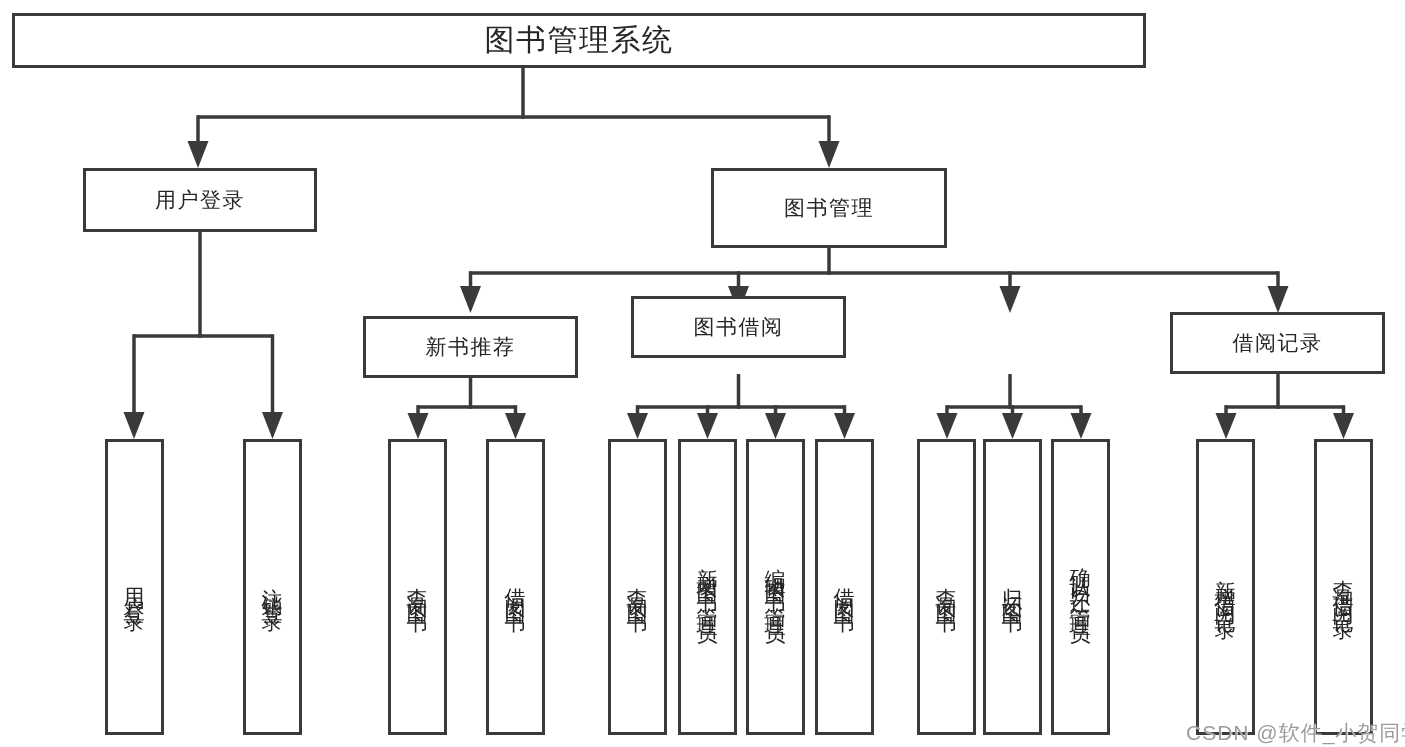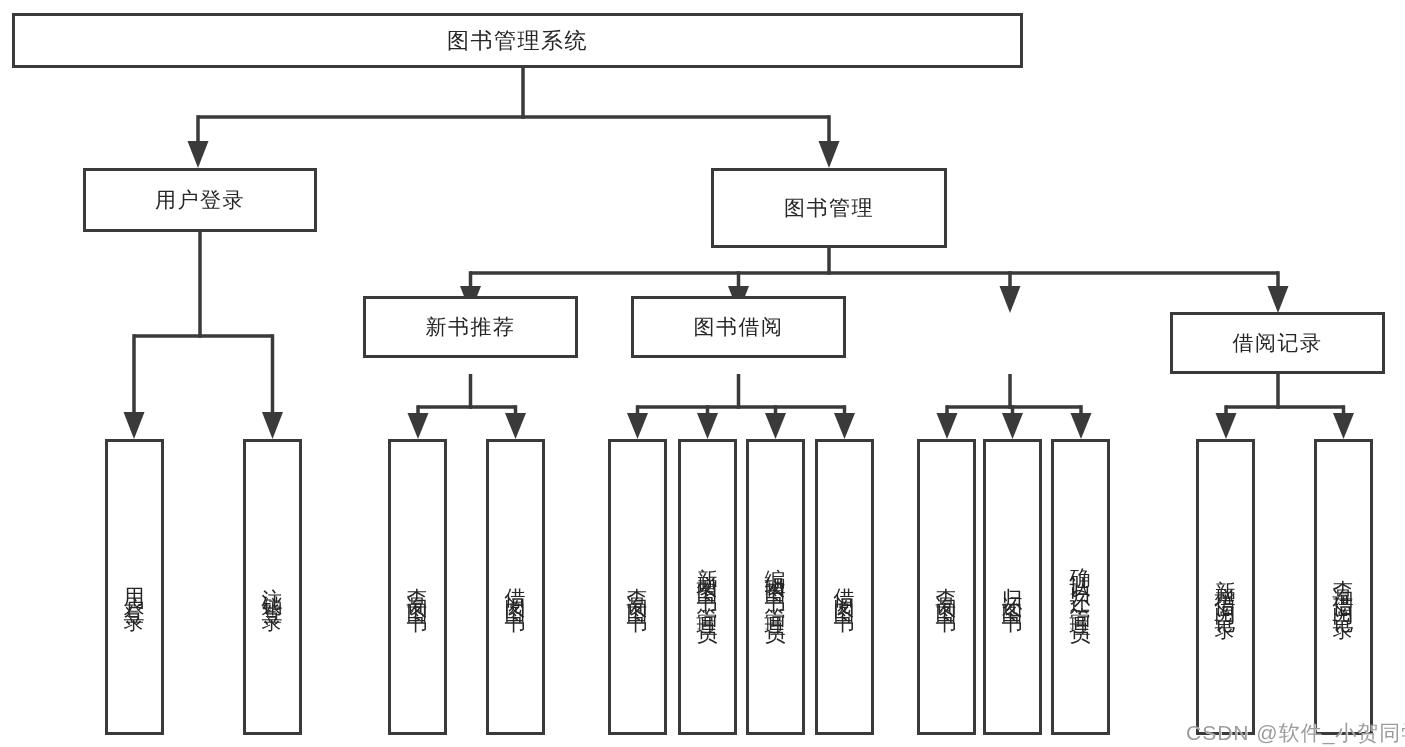--- a/index.html
+++ b/index.html
@@ -120,26 +120,26 @@
 
       <polygon points="936.5,413 957.5,413 947,439"></polygon>
       <polygon points="1002,413 1023,413 1012.5,439"></polygon>
       <polygon points="1070.5,413 1091.5,413 1081,439"></polygon>
 
       <polygon points="1215.5,413 1236.5,413 1226,439"></polygon>
       <polygon points="1333,413 1354,413 1343.5,439"></polygon>
     </g>
   </svg>
 
-  <div class="hbox" style="left:12px;top:13px;width:1011px;height:55px;font-size:22px;">图书管理系统</div>
+  <div class="hbox" style="left:12px;top:13px;width:1134px;height:55px;font-size:30px;">图书管理系统</div>
 
   <div class="hbox" style="left:83px;top:168px;width:234px;height:64px;">用户登录</div>
   <div class="hbox" style="left:711px;top:168px;width:236px;height:80px;">图书管理</div>
 
-  <div class="hbox" style="left:363px;top:296px;width:215px;height:62px;">新书推荐</div>
+  <div class="hbox" style="left:363px;top:316px;width:215px;height:62px;">新书推荐</div>
   <div class="hbox" style="left:631px;top:296px;width:215px;height:62px;">图书借阅</div>
   <div class="hbox" style="left:1170px;top:312px;width:215px;height:62px;">借阅记录</div>
 
   <div class="leaf" style="left:105px;">
     <span>用户登录</span>
   </div>
   <div class="leaf" style="left:243px;">
     <span>注销登录</span>
   </div>
 

